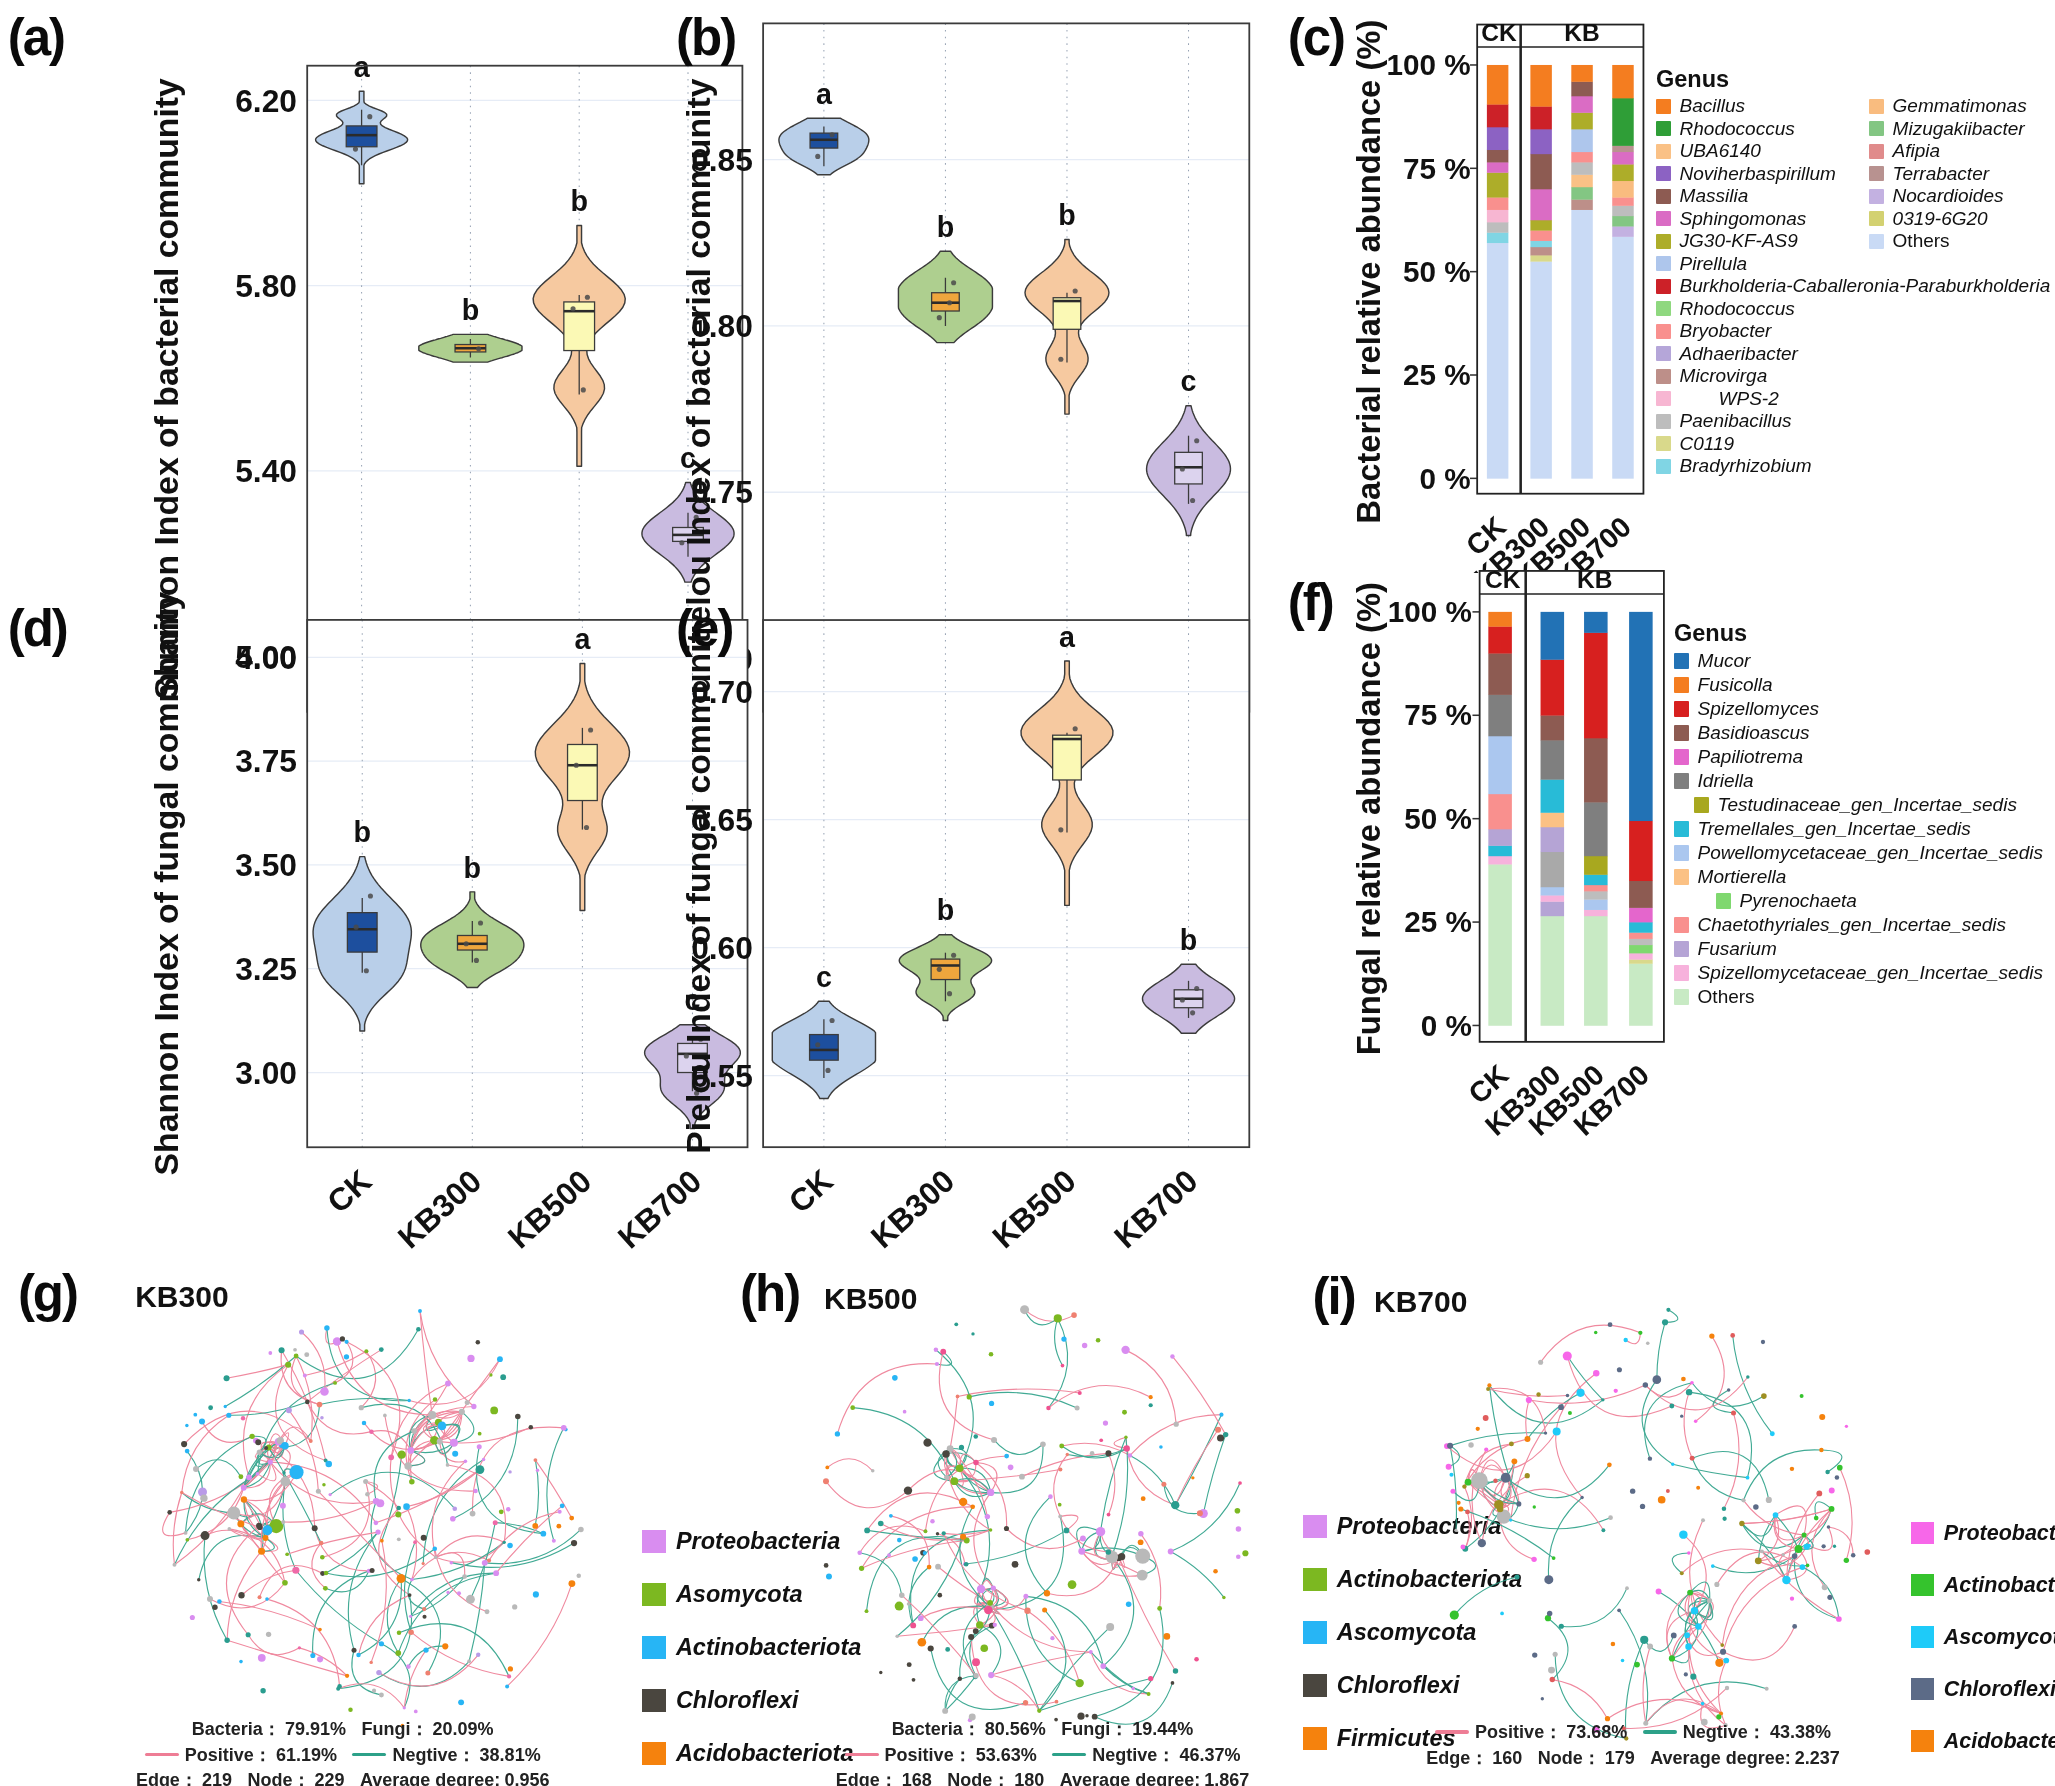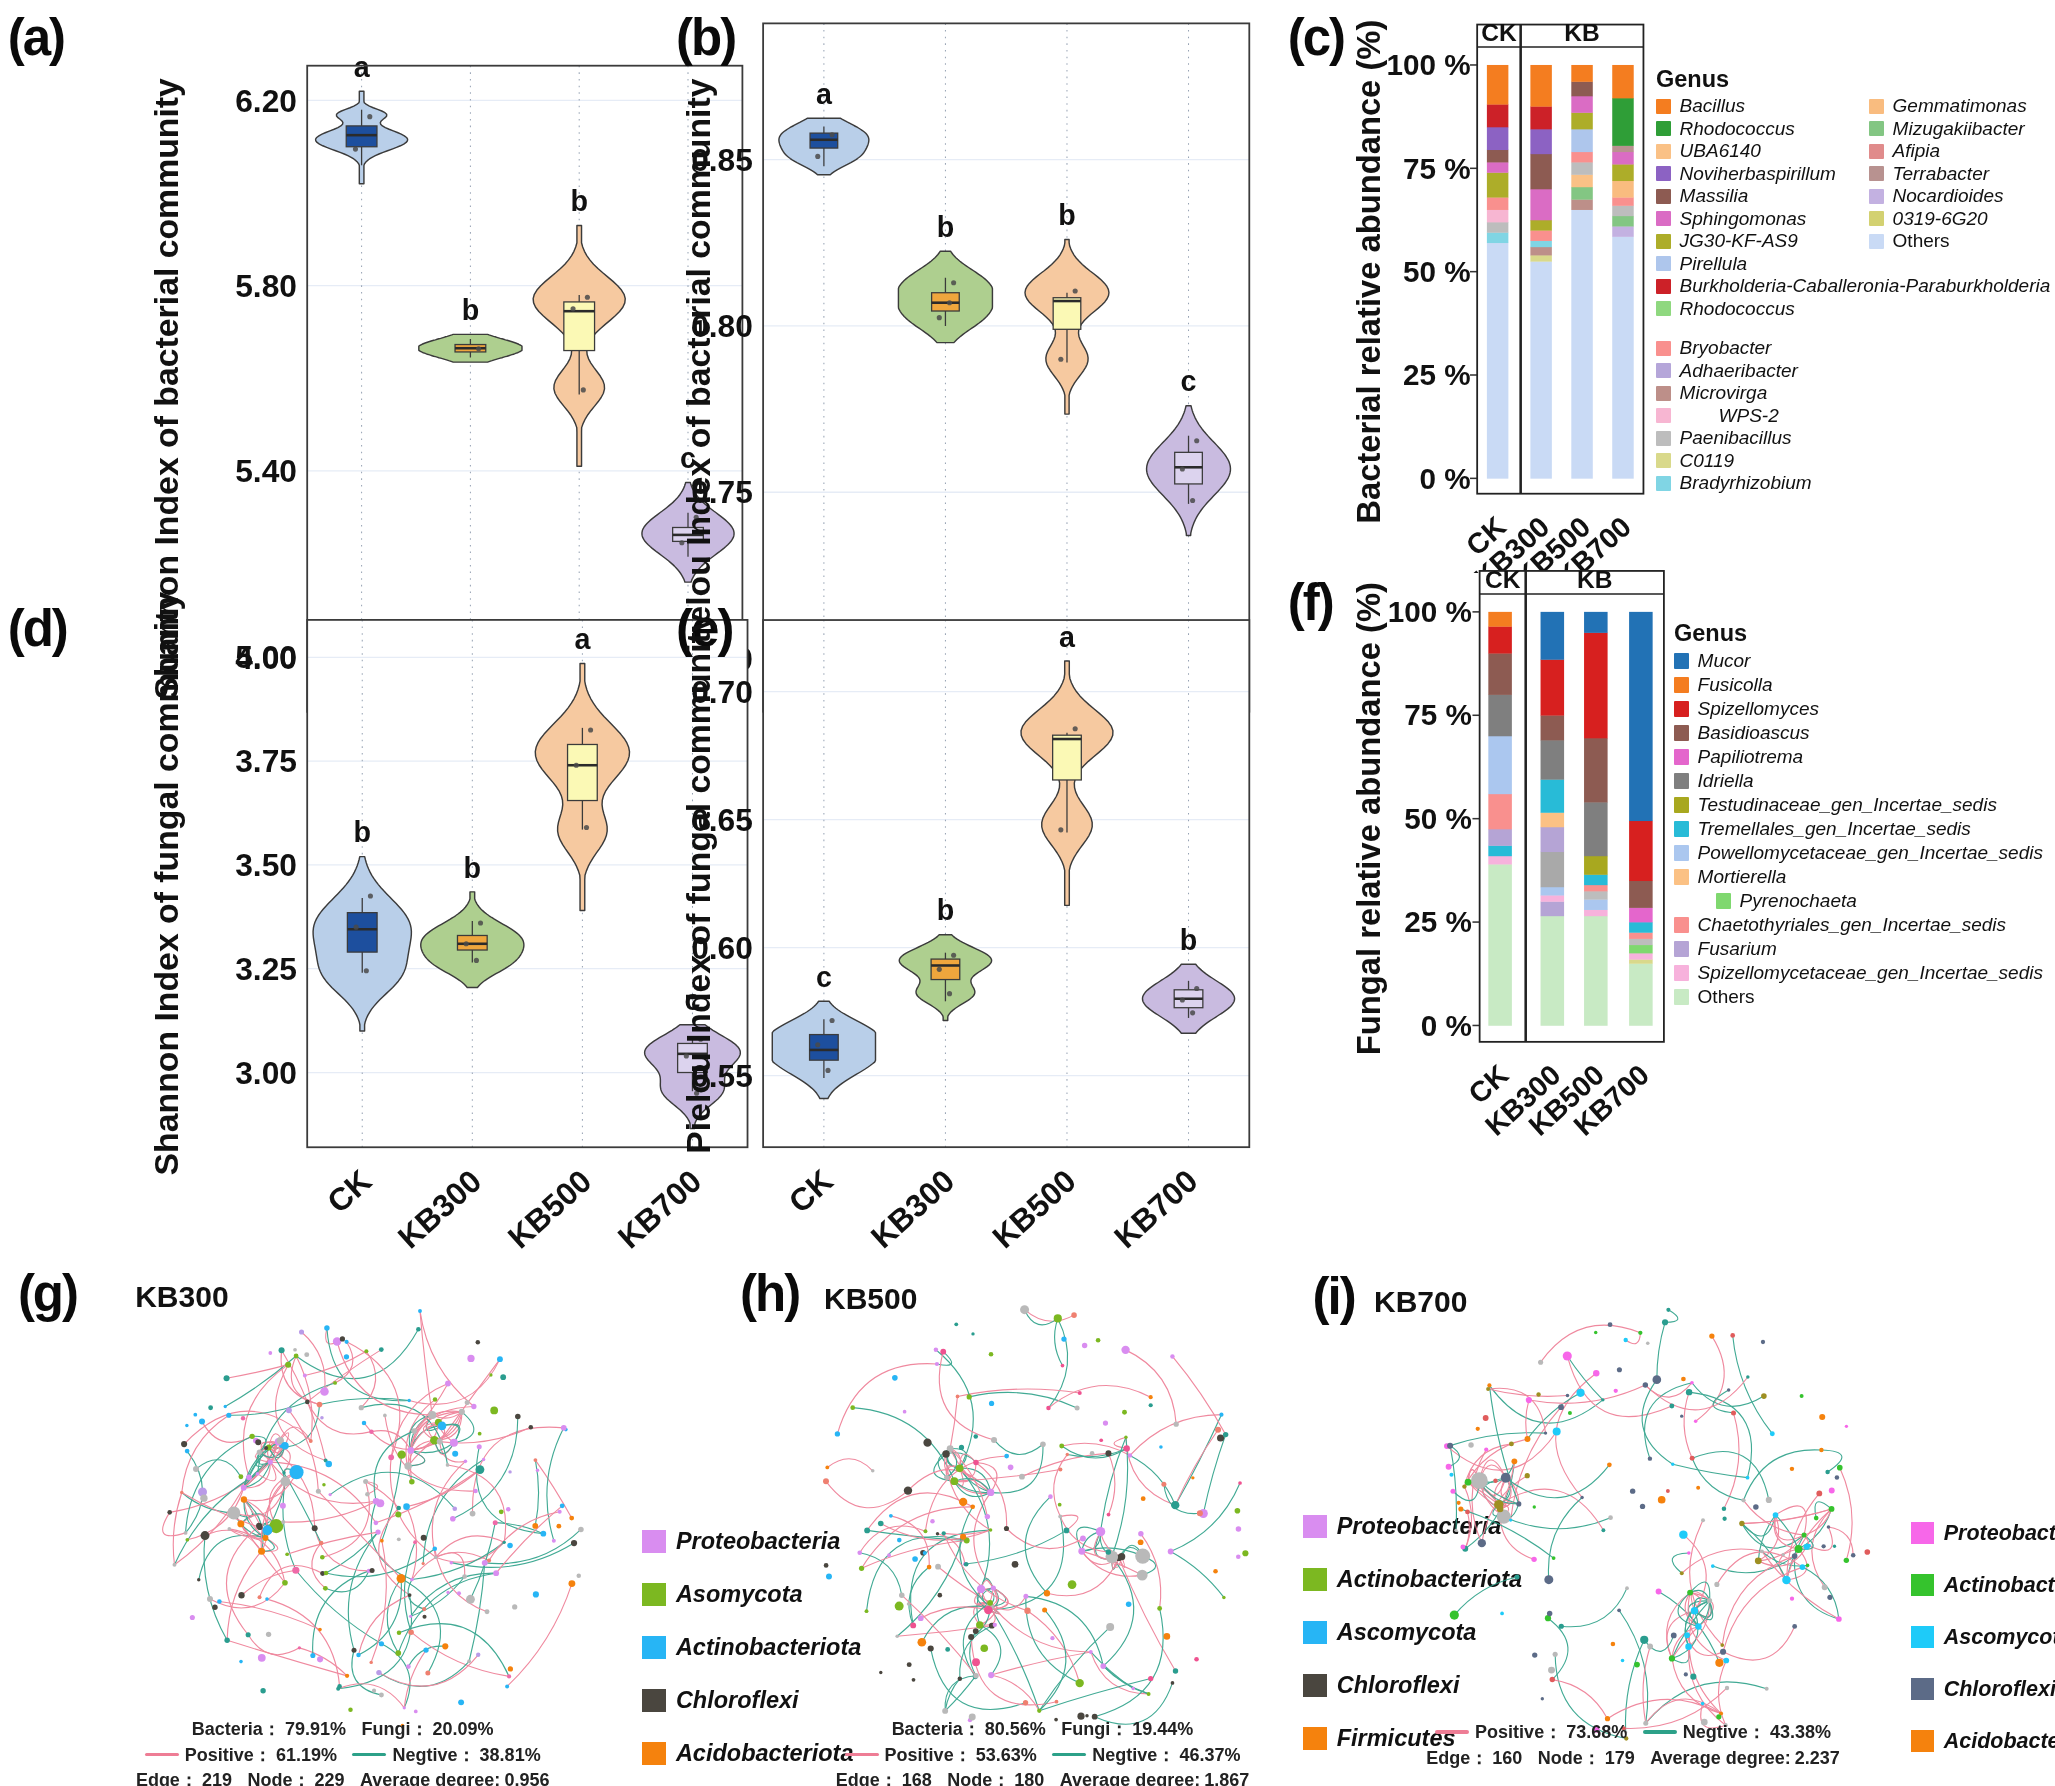--- a/index.html
+++ b/index.html
@@ -253,21 +253,21 @@
             <span class="bl-label italic">Pirellula</span>
           </div>
           <div class="bl-item" style="height: 22.5px;">
             <span class="bl-swatch" style="width: 15.4px; height: 15.4px; background: rgb(204, 33, 40);"></span>
             <span class="bl-label italic">Burkholderia-Caballeronia-Paraburkholderia</span>
           </div>
           <div class="bl-item" style="height: 22.5px;">
             <span class="bl-swatch" style="width: 15.4px; height: 15.4px; background: rgb(143, 216, 127);"></span>
             <span class="bl-label italic">Rhodococcus</span>
           </div>
-          <div class="bl-item" style="height: 22.5px; margin-top: 17px;">
+          <div class="bl-item" style="height: 22.5px;">
             <span class="bl-swatch" style="width: 15.4px; height: 15.4px; background: rgb(249, 144, 142);"></span>
             <span class="bl-label italic">Bryobacter</span>
           </div>
           <div class="bl-item" style="height: 22.5px;">
             <span class="bl-swatch" style="width: 15.4px; height: 15.4px; background: rgb(181, 166, 217);"></span>
             <span class="bl-label italic">Adhaeribacter</span>
           </div>
           <div class="bl-item" style="height: 22.5px;">
             <span class="bl-swatch" style="width: 15.4px; height: 15.4px; background: rgb(189, 143, 137);"></span>
             <span class="bl-label italic">Microvirga</span>
@@ -534,21 +534,21 @@
             <span class="bl-label italic">Basidioascus</span>
           </div>
           <div class="bl-item" style="height: 24px;">
             <span class="bl-swatch" style="width: 15.4px; height: 15.4px; background: rgb(228, 102, 204);"></span>
             <span class="bl-label italic">Papiliotrema</span>
           </div>
           <div class="bl-item" style="height: 24px;">
             <span class="bl-swatch" style="width: 15.4px; height: 15.4px; background: rgb(127, 127, 127);"></span>
             <span class="bl-label italic">Idriella</span>
           </div>
-          <div class="bl-item" style="height: 24px;">
+          <div class="bl-item" style="height: 24px; margin-left: 20px;">
             <span class="bl-swatch" style="width: 15.4px; height: 15.4px; background: rgb(168, 168, 31);"></span>
             <span class="bl-label italic">Testudinaceae_gen_Incertae_sedis</span>
           </div>
           <div class="bl-item" style="height: 24px;">
             <span class="bl-swatch" style="width: 15.4px; height: 15.4px; background: rgb(40, 187, 215);"></span>
             <span class="bl-label italic">Tremellales_gen_Incertae_sedis</span>
           </div>
           <div class="bl-item" style="height: 24px;">
             <span class="bl-swatch" style="width: 15.4px; height: 15.4px; background: rgb(171, 199, 239);"></span>
             <span class="bl-label italic">Powellomycetaceae_gen_Incertae_sedis</span>

